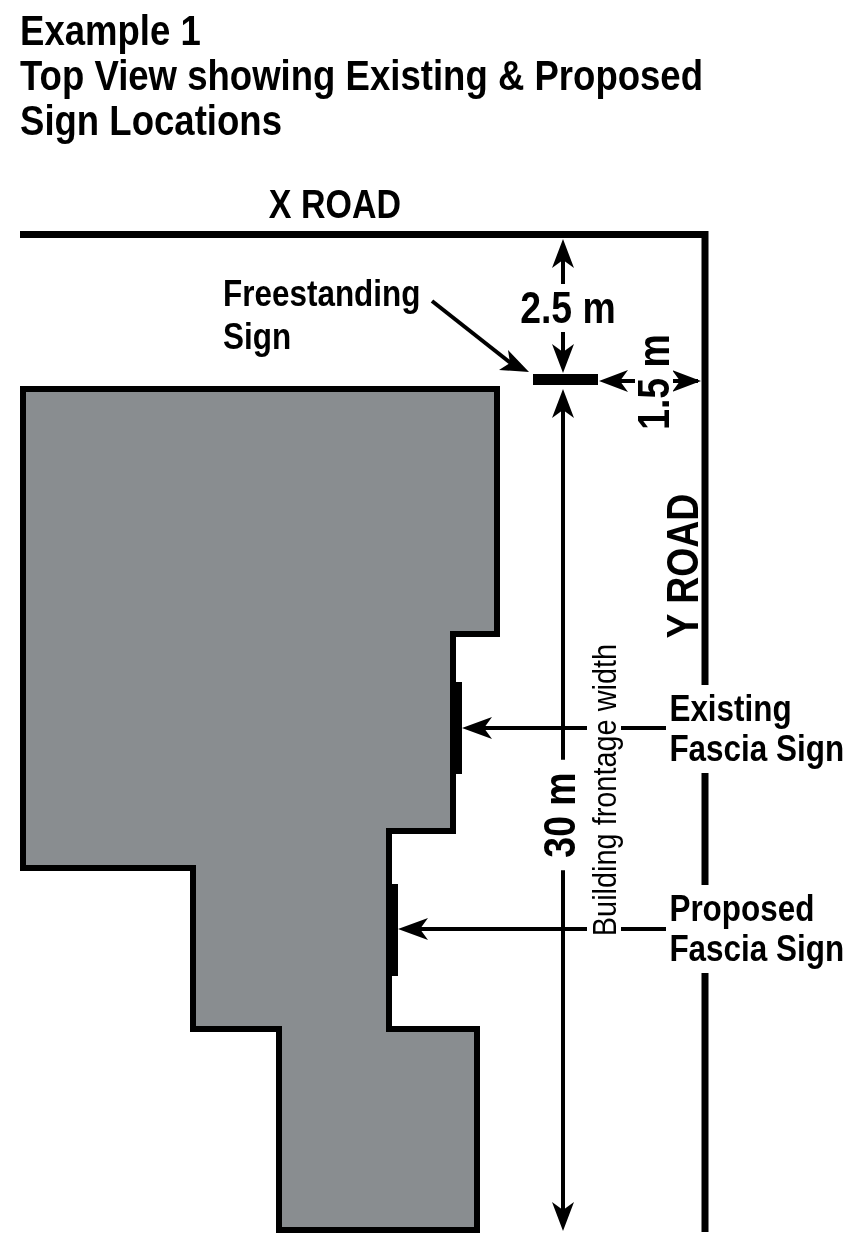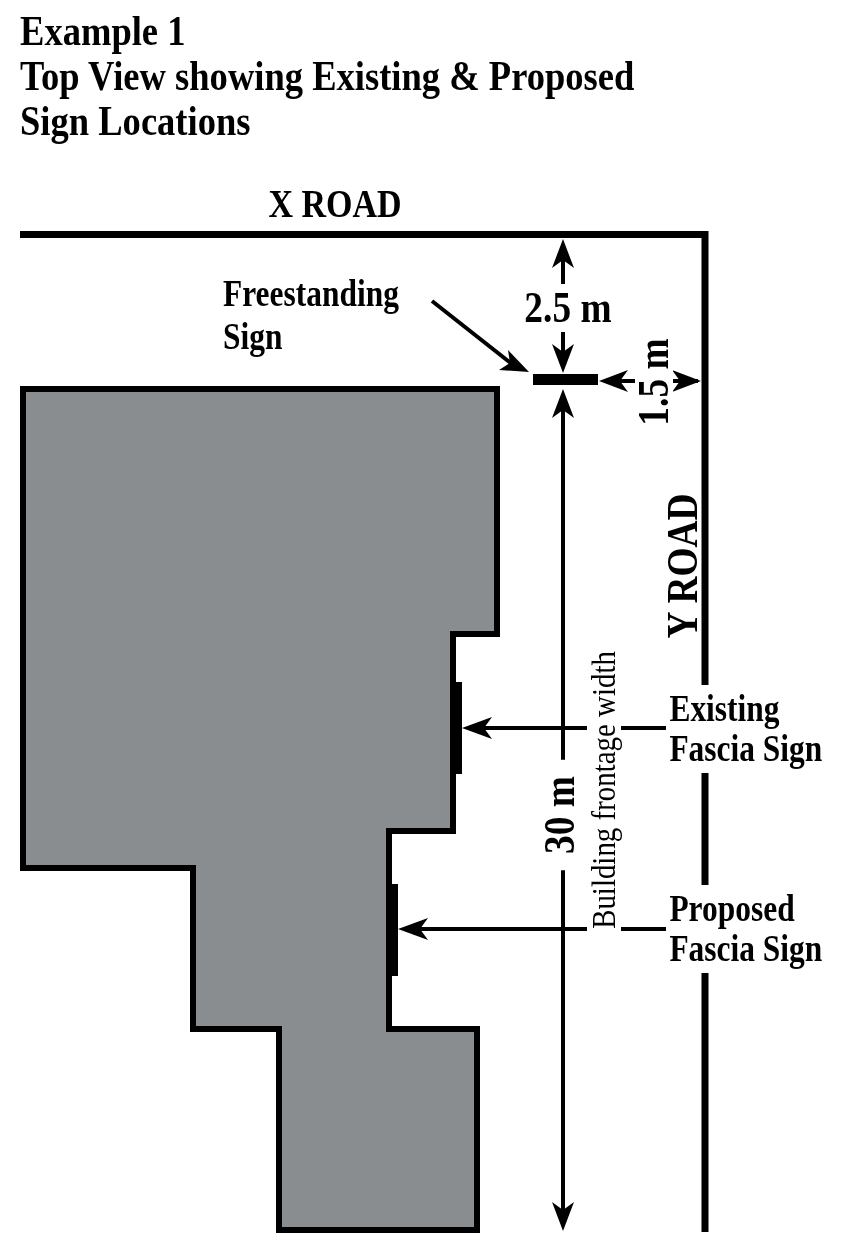--- a/index.html
+++ b/index.html
@@ -5,21 +5,21 @@
   html, body {
     margin: 0;
     padding: 0;
     background: #ffffff;
   }
   #stage {
     position: relative;
     width: 863px;
     height: 1251px;
     background: var(--bg, #ffffff);
-    font-family: Liberation Serif, serif;
+    font-family: Liberation Sans, sans-serif;
     overflow: hidden;
   }
   #diagram-svg {
     position: absolute;
     left: 0;
     top: 0;
     width: 863px;
     height: 1251px;
   }
   .txt {

